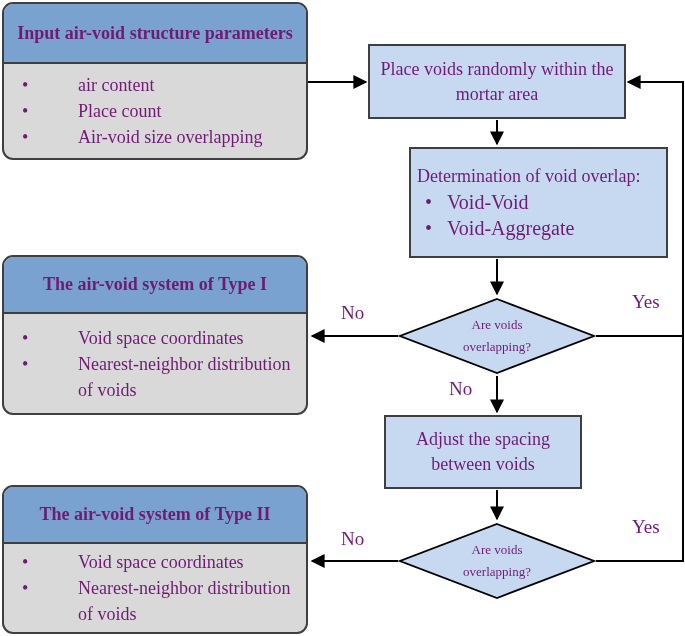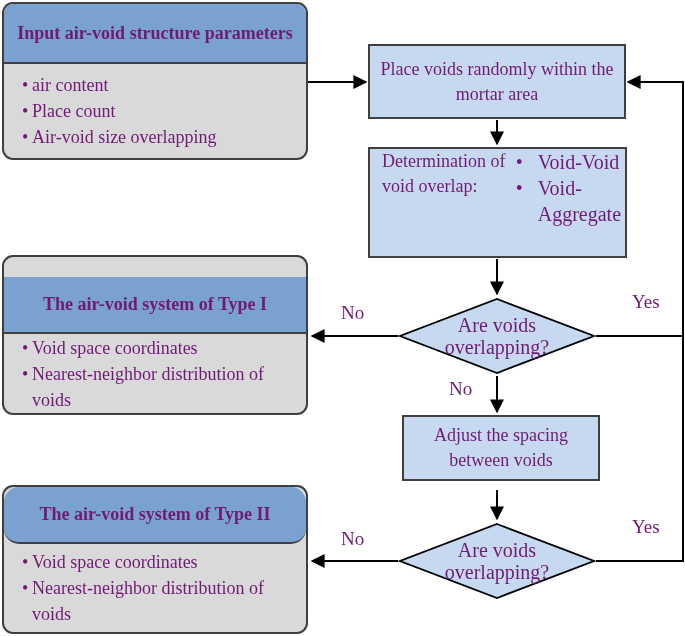--- a/index.html
+++ b/index.html
@@ -28,44 +28,44 @@
   }
   .io-header{
     background:var(--header-blue);
     border-bottom:2px solid var(--border-dark);
     display:flex;align-items:center;justify-content:center;
     font-weight:bold;font-size:18px;white-space:nowrap;
     flex:0 0 auto;
   }
   .io-body{flex:1 1 auto;display:flex;flex-direction:column;justify-content:center;}
   ul.bullets{list-style:none;margin:0;padding:0;font-size:18px;line-height:26px;}
-  ul.bullets li{position:relative;padding-left:28px;}
+  ul.bullets li{position:relative;padding-left:74px;}
   ul.bullets li::before{content:"\2022";position:absolute;left:18px;}
 
   
   .proc-box{
     position:absolute;box-sizing:border-box;
     border:2px solid var(--border-dark);background:var(--light-blue);
     font-size:18px;line-height:25px;
   }
   .proc-center{display:flex;align-items:center;justify-content:center;text-align:center;}
   .proc-center .inner{max-width:92%;}
-  .proc-left{display:flex;flex-direction:row;justify-content:center;padding-left:12px;padding-right:4px;}
+  .proc-left{display:flex;flex-direction:column;justify-content:center;padding-left:6px;padding-right:4px;margin-left:41px;}
   ul.bullets-sm{list-style:none;margin:0;padding:0;font-size:20px;line-height:26px;}
   ul.bullets-sm li{position:relative;padding-left:30px;}
   ul.bullets-sm li::before{content:"\2022";position:absolute;left:8px;}
 
   
   .diamond{position:absolute;width:198px;height:78px;}
   .diamond svg{position:absolute;left:0;top:0;}
   .diamond-shape{fill:var(--light-blue);stroke:var(--line-black);stroke-width:1.8;}
   .diamond-label{
     position:absolute;left:0;top:0;right:0;bottom:0;
     display:flex;align-items:center;justify-content:center;text-align:center;
-    font-size:20px;line-height:22px;
+    font-size:13px;line-height:22px;
   }
   .diamond-label .inner{max-width:120px;}
 
   
   .edge-label{position:absolute;font-size:19px;}
 
   .adjust-inner{max-width:160px;}
 </style>
 </head>
 <body>
@@ -124,44 +124,44 @@
   <div class="diamond" style="left:398px;top:297px;">
     <svg width="198" height="78" viewBox="0 0 198 78">
       <polygon class="diamond-shape" points="99,2 196,39 99,76 2,39"></polygon>
     </svg>
     <div class="diamond-label">
       <div class="inner">Are voids overlapping?</div>
     </div>
   </div>
 
   <div class="io-box" style="left:2px;top:255px;width:306px;height:160px;">
-    <div class="io-header" style="height:55px;margin-top:20px;">The air-void system of Type I</div>
+    <div class="io-header" style="height:55px;">The air-void system of Type I</div>
     <div class="io-body">
       <ul class="bullets">
           <li>Void space coordinates</li>
           <li>Nearest-neighbor distribution of voids</li>
         </ul>
     </div>
   </div>
 
-  <div class="proc-box proc-center" style="left:402px;top:415px;width:198px;height:66px;">
+  <div class="proc-box proc-center" style="left:384px;top:415px;width:198px;height:74px;">
     <div class="inner adjust-inner">Adjust the spacing between voids</div>
   </div>
 
   <div class="diamond" style="left:398px;top:522px;">
     <svg width="198" height="78" viewBox="0 0 198 78">
       <polygon class="diamond-shape" points="99,2 196,39 99,76 2,39"></polygon>
     </svg>
     <div class="diamond-label">
       <div class="inner">Are voids overlapping?</div>
     </div>
   </div>
 
   <div class="io-box" style="left:2px;top:485px;width:306px;height:149px;">
-    <div class="io-header" style="height:55px;border-radius:15px;">The air-void system of Type II</div>
+    <div class="io-header" style="height:55px;">The air-void system of Type II</div>
     <div class="io-body">
       <ul class="bullets">
           <li>Void space coordinates</li>
           <li>Nearest-neighbor distribution of voids</li>
         </ul>
     </div>
   </div>
 
   <div class="edge-label" style="left:341px;top:302px;">No</div>
   <div class="edge-label" style="left:632px;top:291px;">Yes</div>

